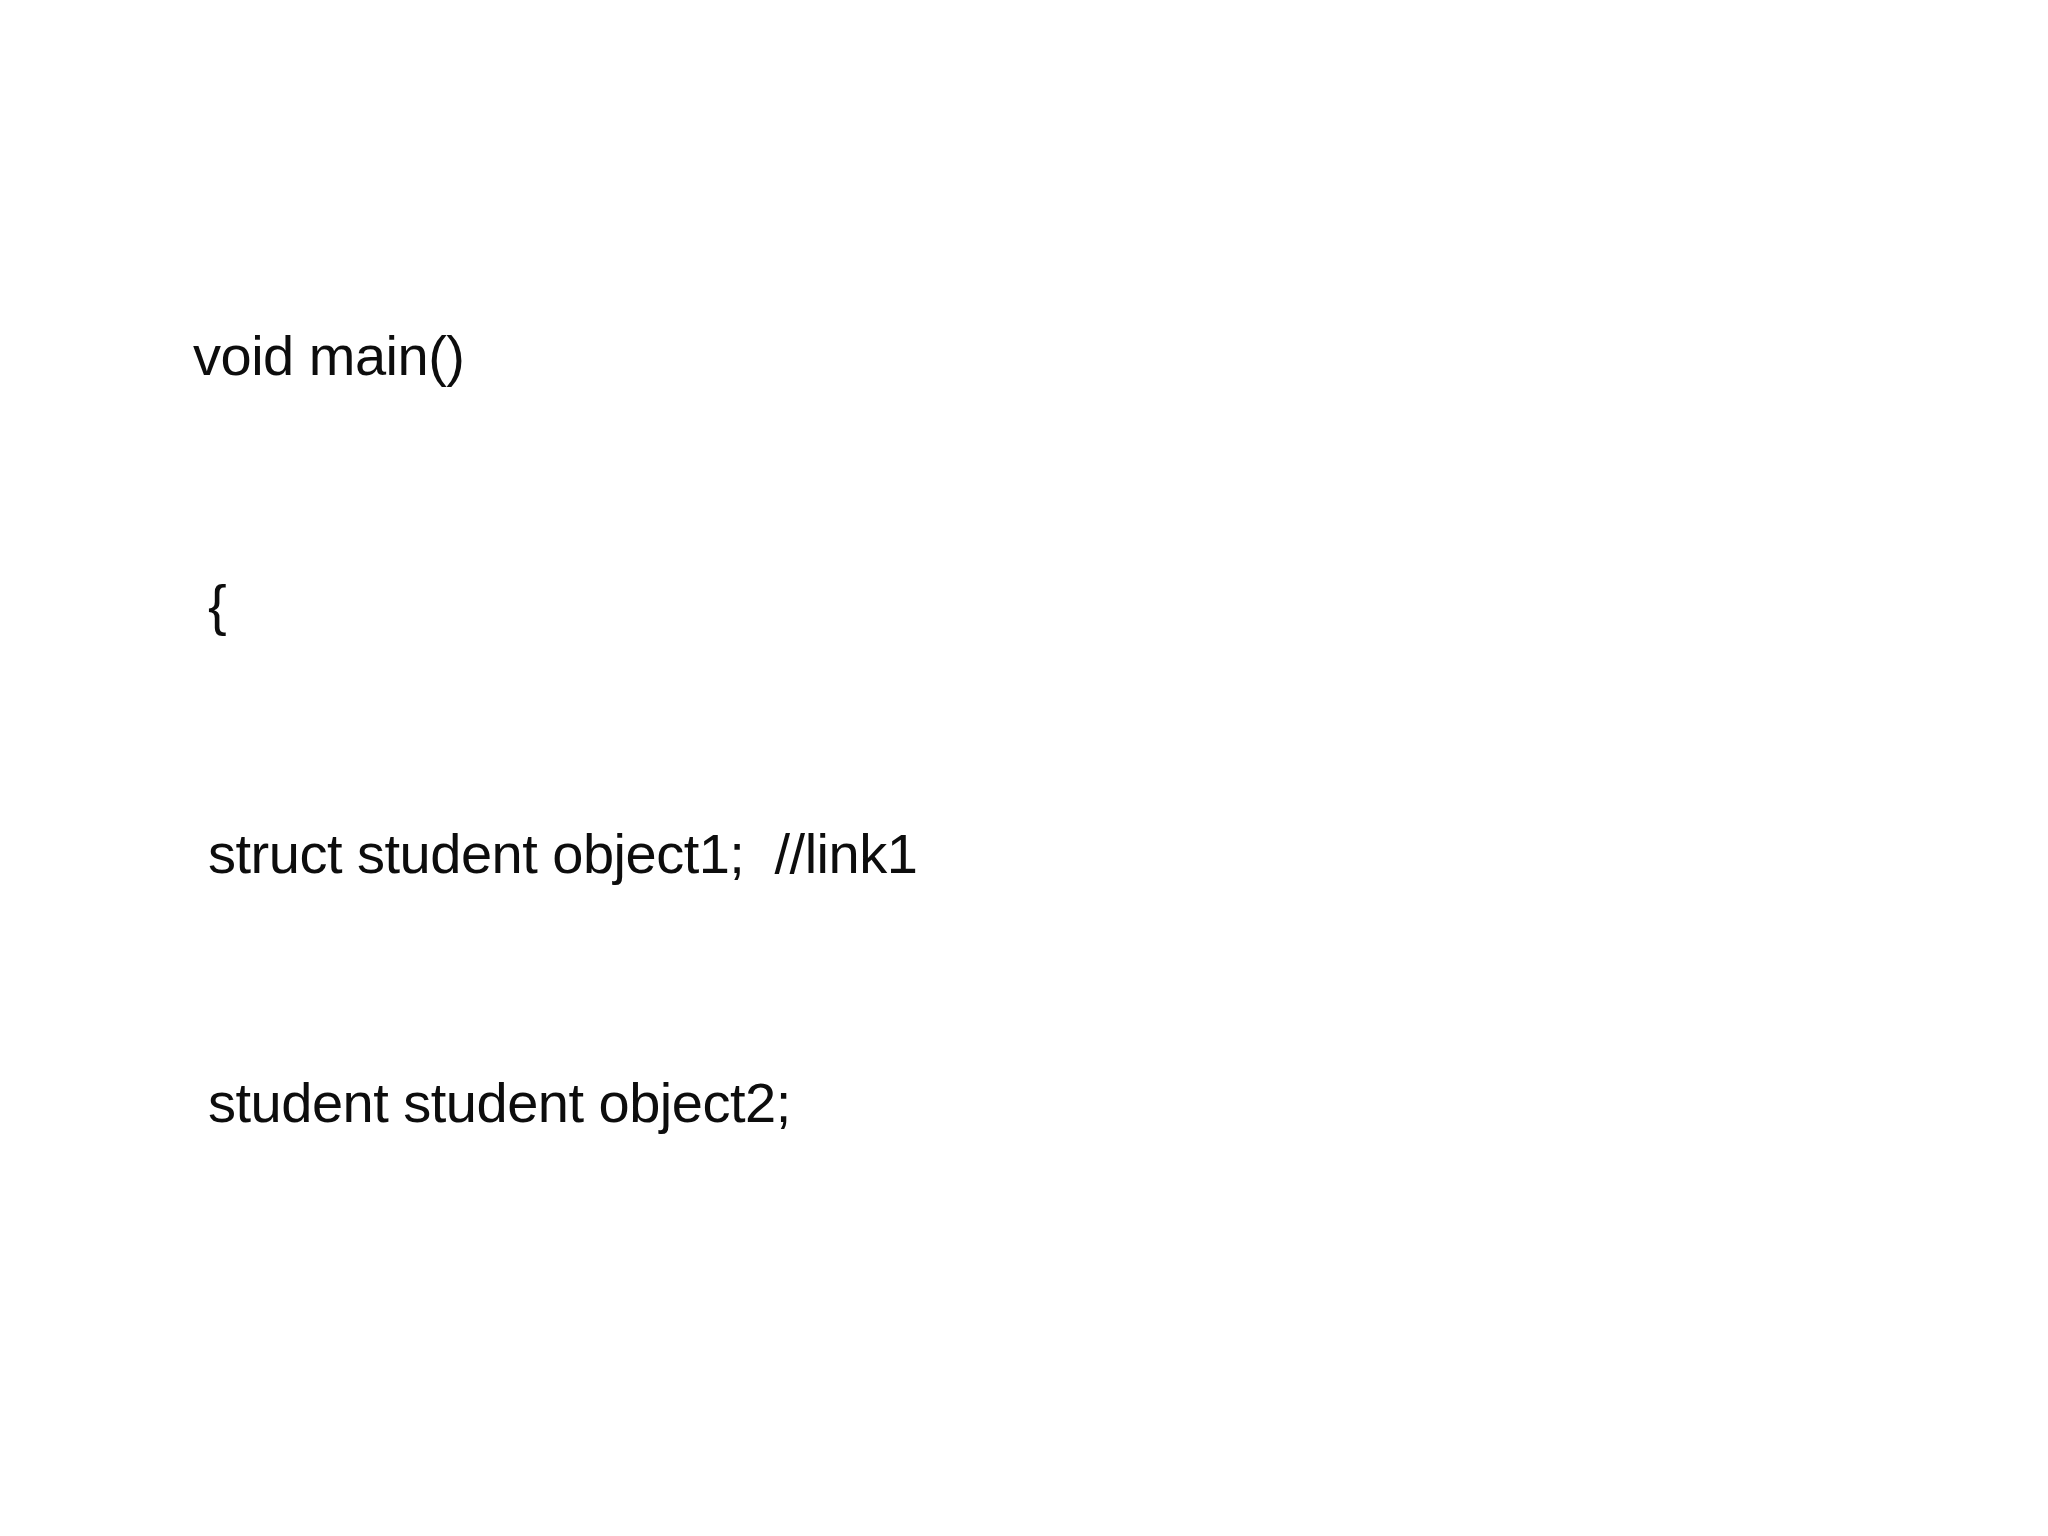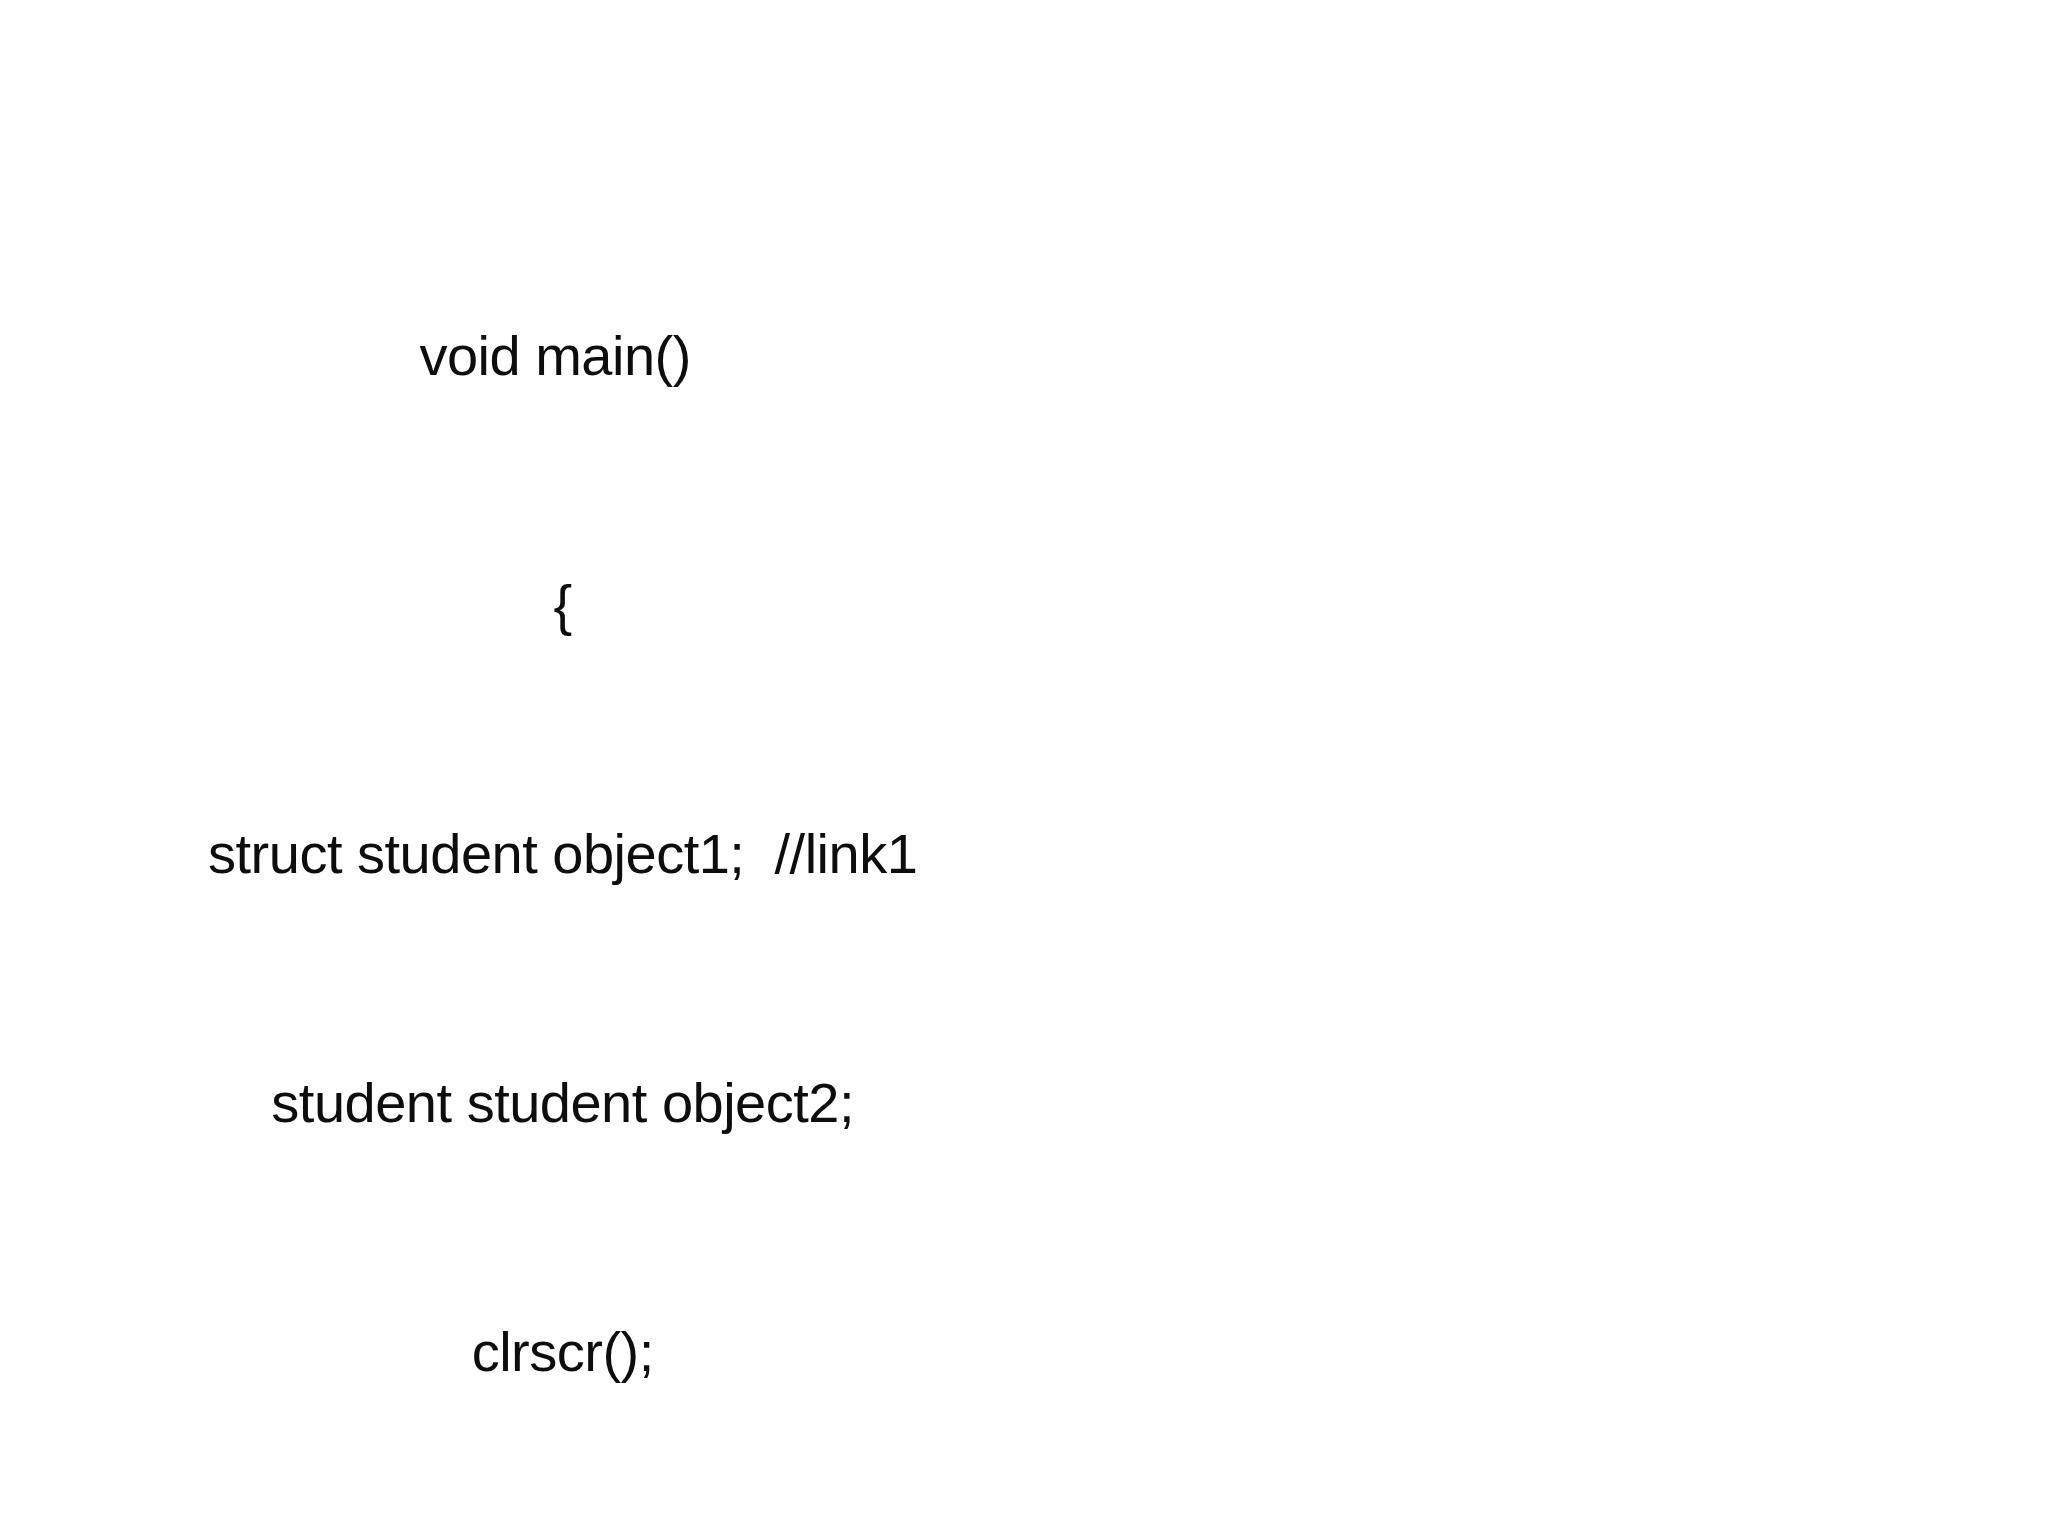--- a/index.html
+++ b/index.html
@@ -23,33 +23,31 @@
     top: 148px;
     color: #0d0d0d;
     font-size: 56px;
     line-height: 83px;
     letter-spacing: -0.5px;
     white-space: pre;
   }
   .code-line {
     min-height: 83px;
     height: 83px;
-    text-align: center;
   }
 </style>
 </head>
 <body style="background: rgb(255, 255, 255);">
 
 <div class="slide">
   <div class="code-block" style="color: rgb(13, 13, 13);">
     <div class="code-line">void main()</div>
     <div class="code-line"> {</div>
     <div class="code-line"> struct student object1;  //link1</div>
     <div class="code-line"> student student object2;</div>
-    <div class="code-line"> clrscr();</div>
     
     
     
     
     
     
     
     
     
     

